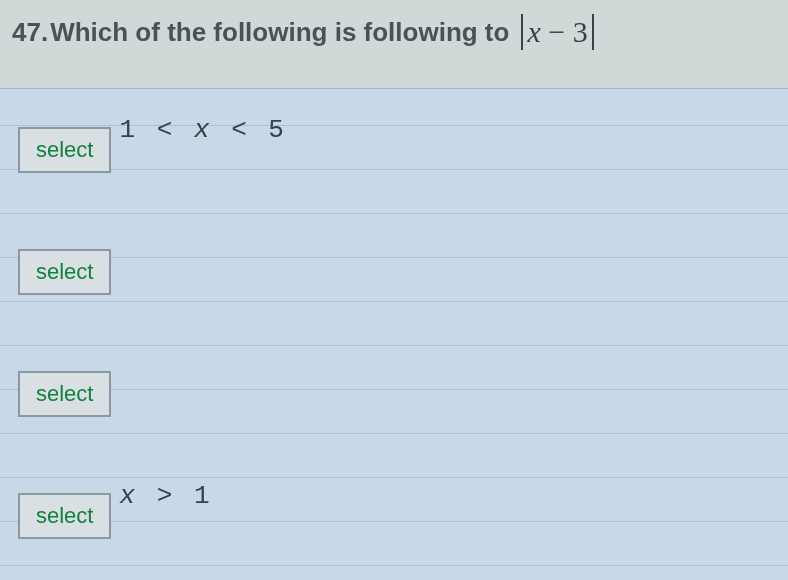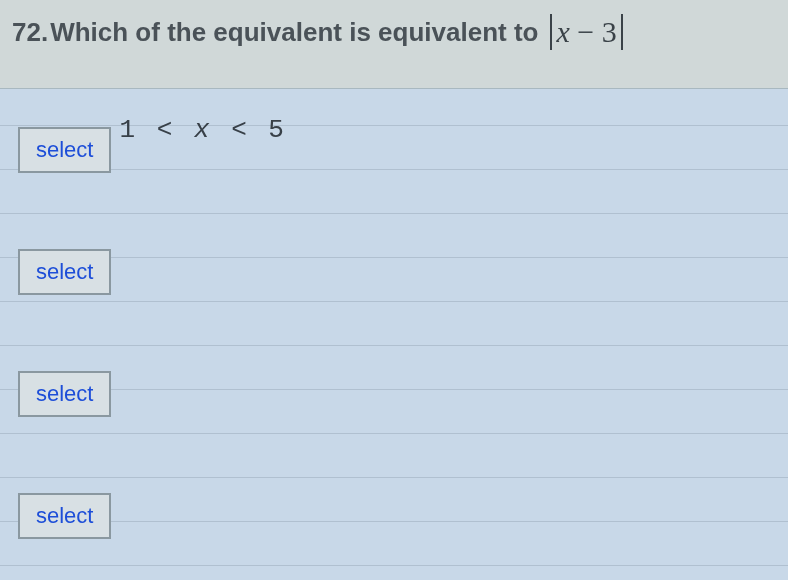--- a/index.html
+++ b/index.html
@@ -57,21 +57,21 @@
       background-position: 0 -8px;
     }
     .answer-row {
       display: flex;
       align-items: flex-start;
       margin-bottom: 68px;
     }
     .select-btn {
       border: 2px solid #8a98a0;
       background: #d8e0e4;
-      color: #1d4ed8;
+      color: #15803d;
       font-size: 22px;
       padding: 8px 16px;
       cursor: pointer;
       font-family: Arial, sans-serif;
       margin-top: 8px;
     }
     .math-answer {
       font-family: Liberation Mono, monospace;
       font-size: 26px;
       color: #384048;
@@ -87,22 +87,22 @@
     }
     .neg {
       margin-right: 2px;
     }
   </style>
 </head>
 <body>
 
 <div class="question-header">
   <div class="question-text">
-    <span>72.</span>
-    <span>Which of the equivalent is equivalent to</span>
+    <span>47.</span>
+    <span>Which of the following is following to</span>
     <span class="math-expr">
       <span class="abs-bar"></span>
       <span class="var-x">x</span>
       <span>&nbsp;−&nbsp;</span>
       <span>3</span>
       <span class="abs-bar"></span>
       <span>&nbsp;</span>
     </span>
   </div>
 </div>
@@ -119,15 +119,18 @@
   <div class="answer-row">
     <button class="select-btn">select</button>
   </div>
 
   <div class="answer-row">
     <button class="select-btn">select</button>
   </div>
 
   <div class="answer-row">
     <button class="select-btn">select</button>
+    <div class="math-answer">
+      <span class="var-x">x</span>&nbsp;<span class="gt">&gt;</span>&nbsp;1
+    </div>
   </div>
 
 </div>
 
 </body></html>

